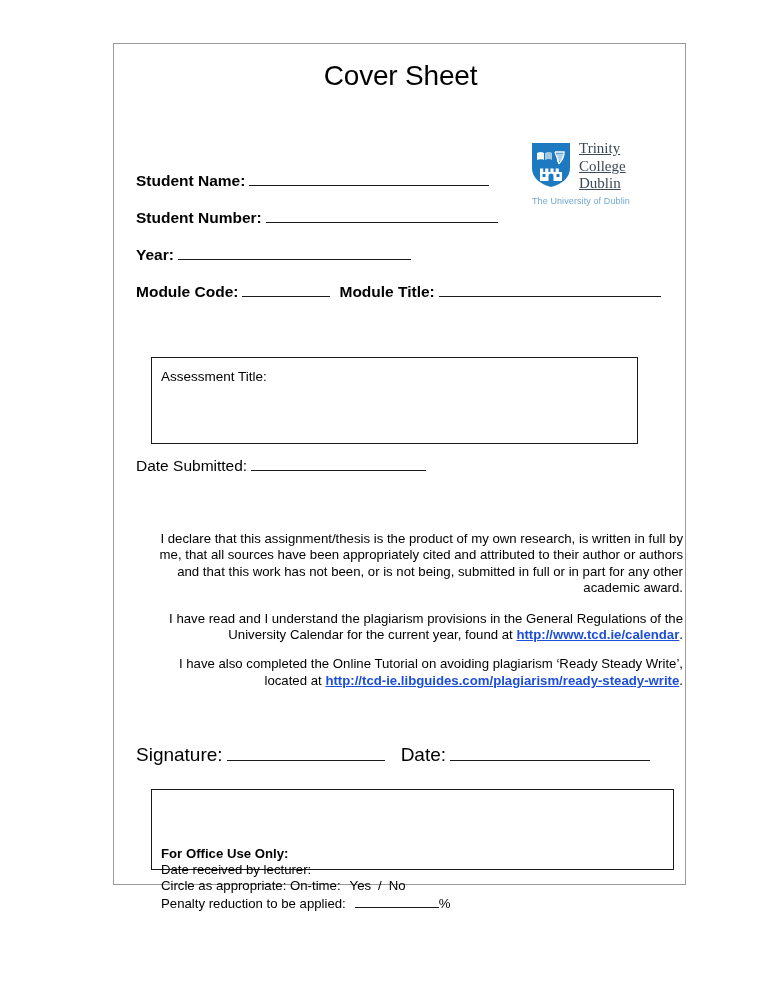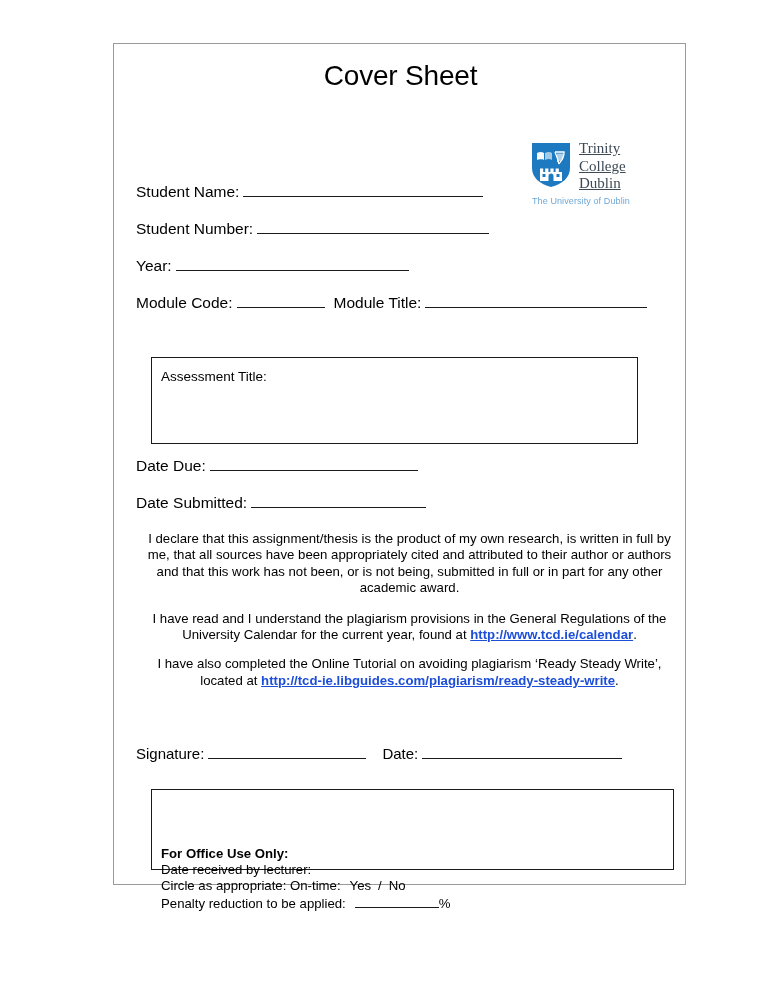--- a/index.html
+++ b/index.html
@@ -79,22 +79,23 @@
     font-size: 9px;
     color: #6fa8d6;
     letter-spacing: 0.1px;
     white-space: nowrap;
   }
 
   
   .form-area {
     position: absolute;
     left: 11px;
-    top: 138px;
+    top: 127px;
     width: 540px;
+    font-weight: bold;
   }
   .frow {
     font-size: 15.5px;
     line-height: 18px;
     margin-bottom: 18px;
     white-space: nowrap;
   }
   .frow .lbl { }
   .ul {
     display: inline-block;
@@ -143,35 +144,35 @@
   .paras {
     position: absolute;
     left: 11px;
     top: 487px;
     width: 547px;
   }
   .para {
     font-size: 13.2px;
     line-height: 16.4px;
     margin: 0 0 14px 0;
-    text-align: center;
+    text-align: right;
   }
   .para.tight { margin-bottom: 13px; }
   a.link, .link {
     color: #1d4ed8;
     font-weight: bold;
     text-decoration: underline;
   }
 
   
   .sig-row {
     position: absolute;
     left: 11px;
     top: 700px;
-    font-size: 15px;
+    font-size: 19px;
     white-space: nowrap;
   }
   .sig-gap { display: inline-block; width: 14px; }
 
   
   .office-box {
     position: absolute;
     left: 26px;
     top: 745px;
     width: 523px;
@@ -265,23 +266,20 @@
 
 
     </div>
 
     <div class="assess-box">
       <span class="assess-label">Assessment Title:</span>
     </div>
 
     <div class="dates">
       <div class="frow">
-        <span class="lbl">Date Due:</span><span class="ul ul-208"></span>
-      </div>
-      <div class="frow">
         <span class="lbl">Date Submitted:</span><span class="ul ul-175"></span>
       </div>
     </div>
 
     <div class="paras">
       <p class="para">I declare that this assignment/thesis is the product of my own research, is written in full by me, that all sources have been appropriately cited and attributed to their author or authors and that this work has not been, or is not being, submitted in full or in part for any other academic award.</p>
 
       <p class="para tight"><span>I have read and I understand the plagiarism provisions in the General Regulations of the University Calendar for the current year, found at </span><a class="link" href="#">http://www.tcd.ie/calendar</a><span>.</span></p>
 
       <p class="para"><span>I have also completed the Online Tutorial on avoiding plagiarism ‘Ready Steady Write’, located at </span><a class="link" href="#">http://tcd-ie.libguides.com/plagiarism/ready-steady-write</a><span>.</span></p>

